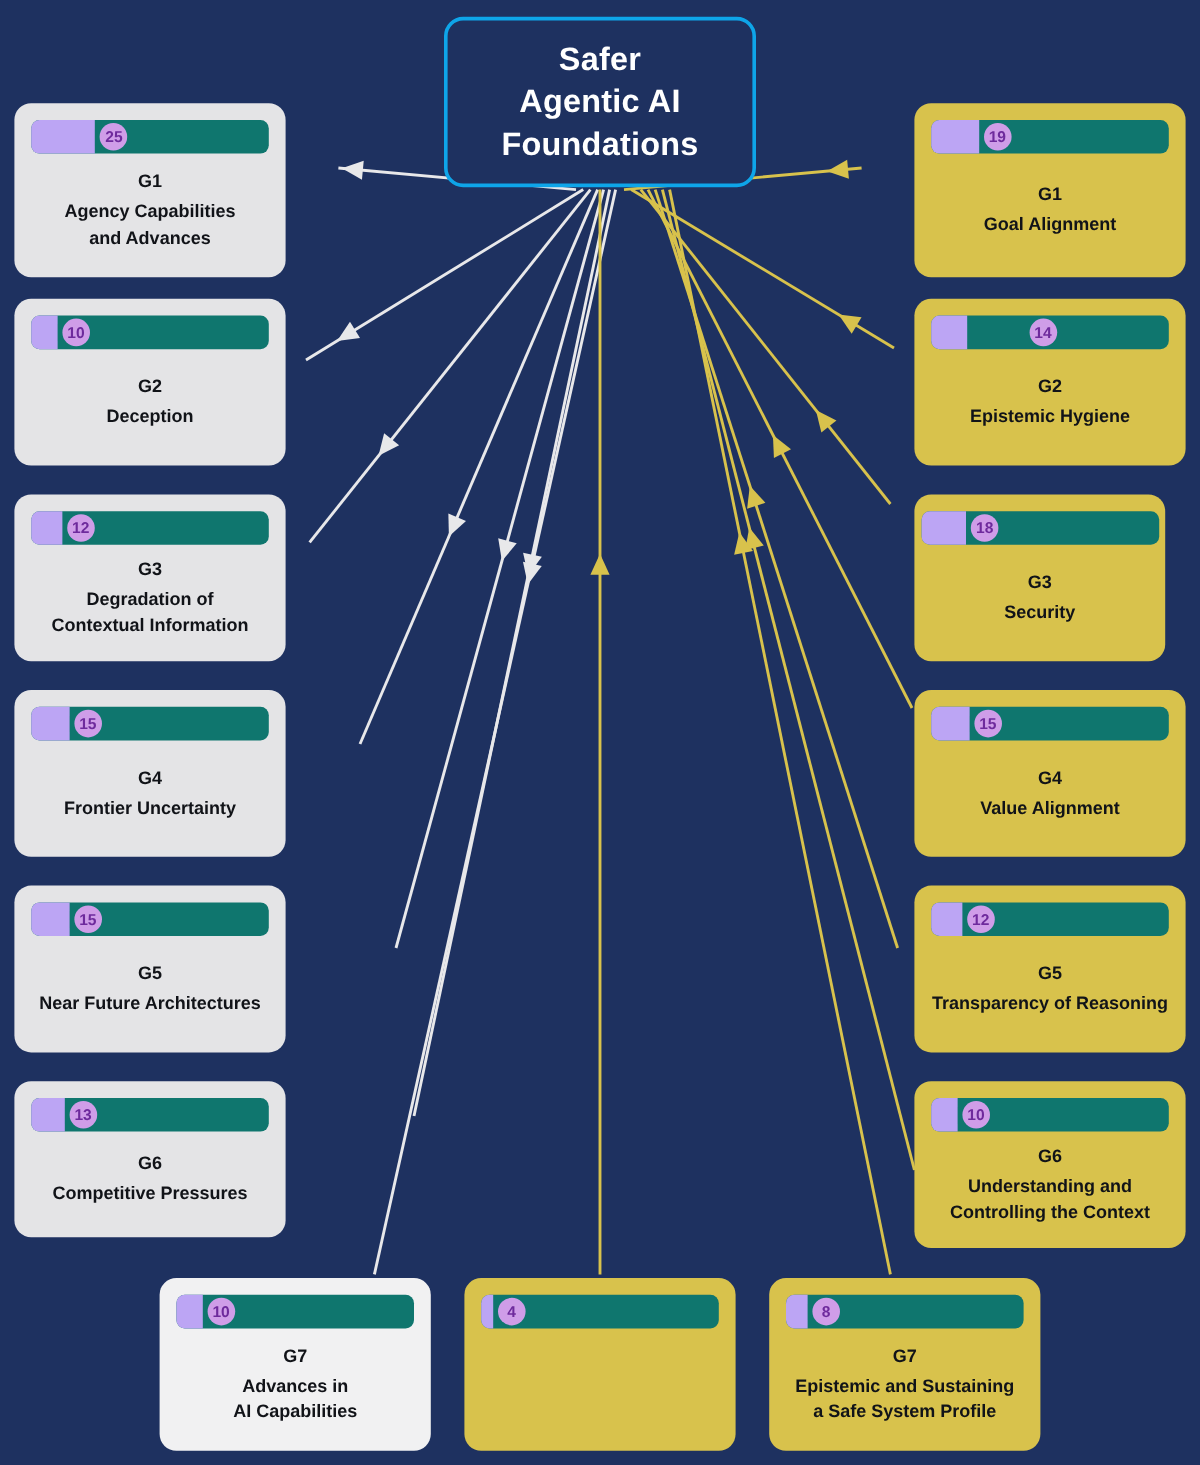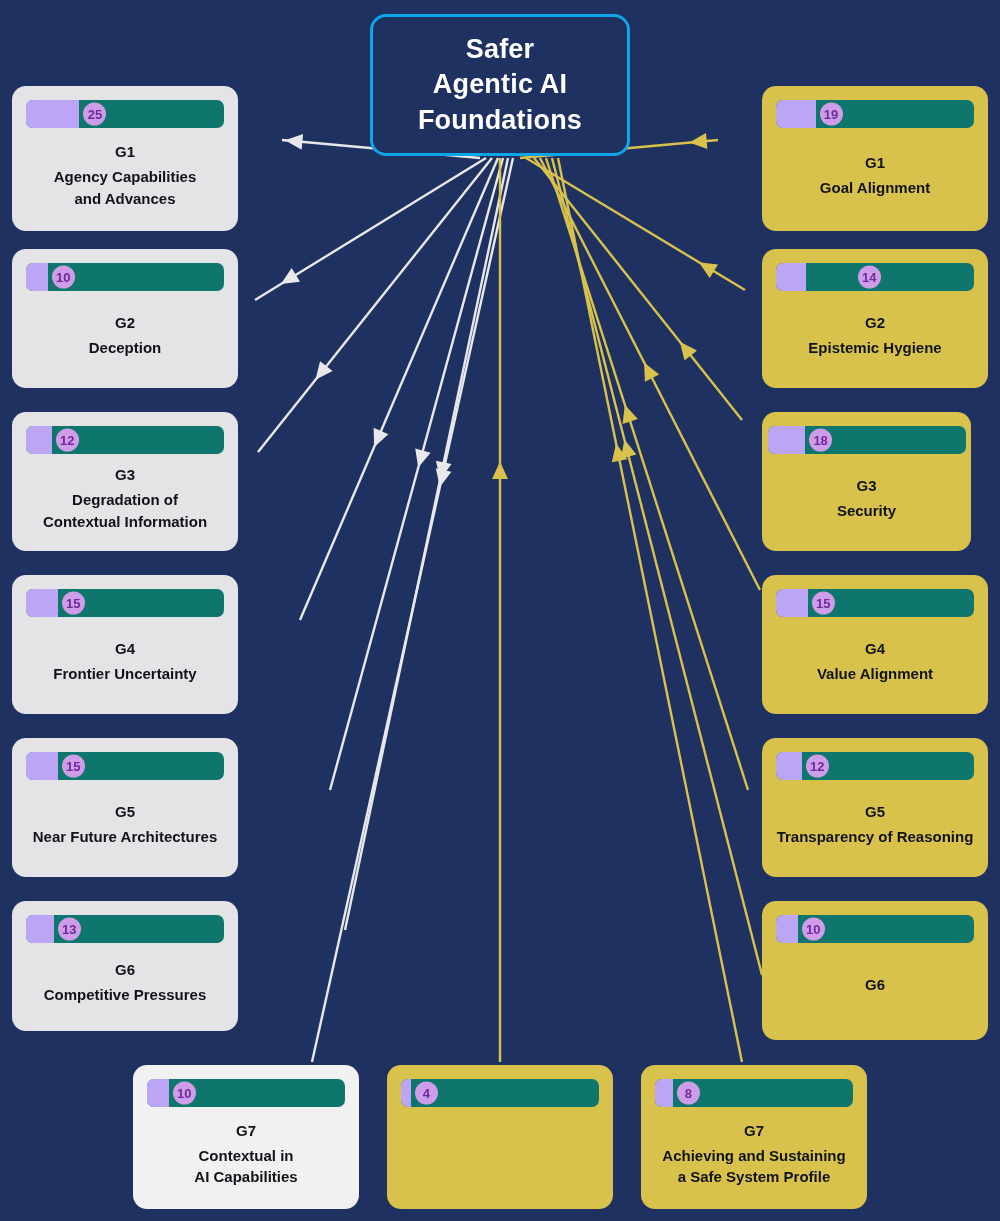--- a/index.html
+++ b/index.html
@@ -267,48 +267,52 @@
           </div>
         </div>
       </div>
       <div class="card gold" style="left: 762px; top: 901px; width: 226px; height: 139px;">
         <div class="bar" style="width: 198px;">
           <div class="bar-fill" style="width: 11%;"></div>
           <div class="badge" style="left: 11%;">10</div>
         </div>
         <div class="card-body">
           <div class="card-id">G6</div>
+          <div class="card-title">
+            <div>Understanding and</div>
+            <div>Controlling the Context</div>
+          </div>
         </div>
       </div>
       <div class="card white" style="left: 133px; top: 1065px; width: 226px; height: 144px;">
         <div class="bar" style="width: 198px;">
           <div class="bar-fill" style="width: 11%;"></div>
           <div class="badge" style="left: 11%;">10</div>
         </div>
         <div class="card-body">
           <div class="card-id">G7</div>
           <div class="card-title">
-            <div>Contextual in</div>
+            <div>Advances in</div>
             <div>AI Capabilities</div>
           </div>
         </div>
       </div>
       <div class="card gold" style="left: 387px; top: 1065px; width: 226px; height: 144px;">
         <div class="bar" style="width: 198px;">
           <div class="bar-fill" style="width: 5%;"></div>
           <div class="badge" style="left: 5%;">4</div>
         </div>
       </div>
       <div class="card gold" style="left: 641px; top: 1065px; width: 226px; height: 144px;">
         <div class="bar" style="width: 198px;">
           <div class="bar-fill" style="width: 9%;"></div>
           <div class="badge" style="left: 9%;">8</div>
         </div>
         <div class="card-body">
           <div class="card-id">G7</div>
           <div class="card-title">
-            <div>Achieving and Sustaining</div>
+            <div>Epistemic and Sustaining</div>
             <div>a Safe System Profile</div>
           </div>
         </div>
       </div>
     </div>
 </div>
 
 </body></html>

